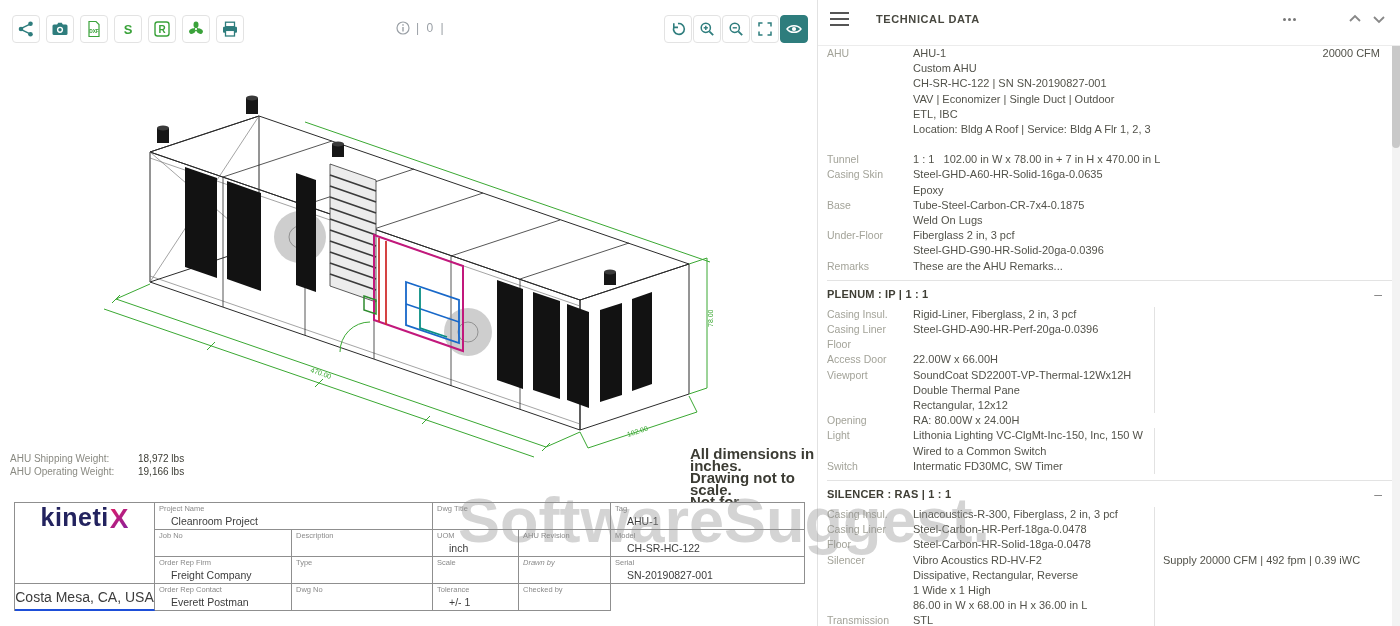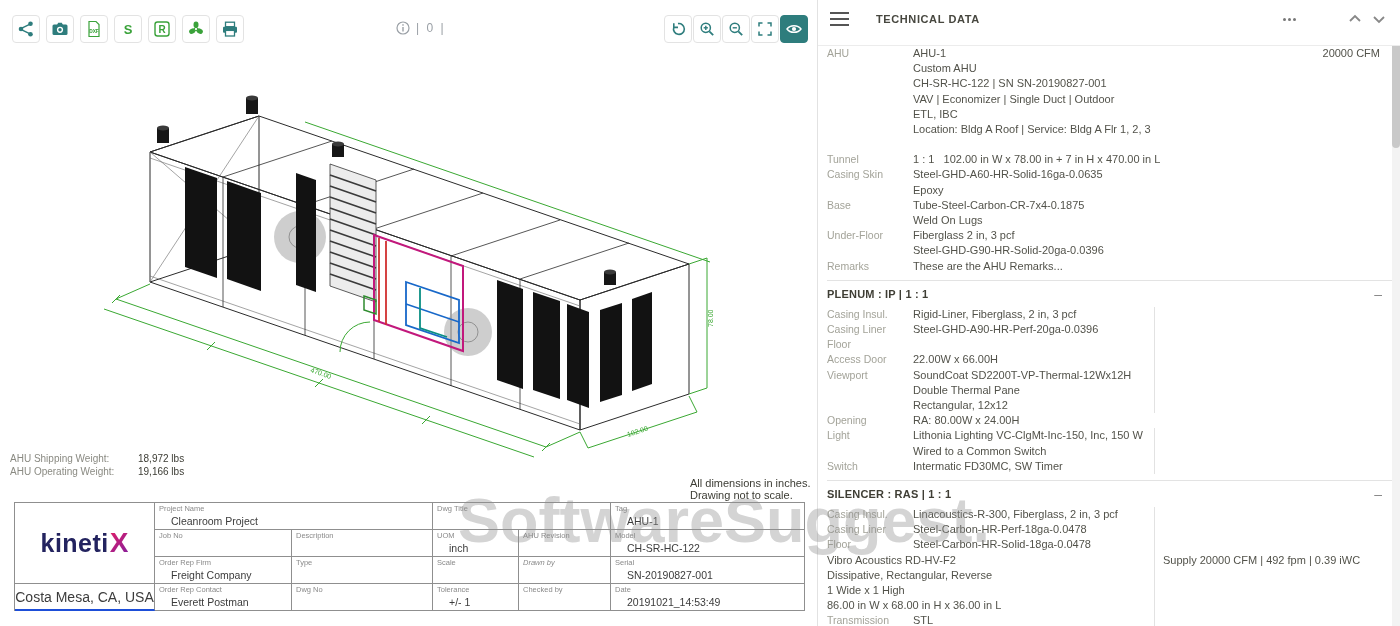--- a/index.html
+++ b/index.html
@@ -12,30 +12,30 @@
         background:#fff;display:flex;align-items:center;justify-content:center;cursor:pointer;padding:0}
   .tbtn svg{display:block}
   .tbtn.filled{background:#2e7d7d;border-color:#2e7d7d}
   .info-widget{position:absolute;left:396px;top:21px;display:flex;align-items:center;gap:6px;
                color:#9aa0a6;font-size:12px;letter-spacing:2px;cursor:pointer}
   .drawing{position:absolute;left:0;top:52px;width:817px;height:418px}
   .weights{position:absolute;left:10px;top:452px;font-size:10px;line-height:13px}
   .weights .wrow{display:flex}
   .weights .wlab{width:128px;color:#8a8a82}
   .weights .wval{color:#3c3c34}
-  .notes{position:absolute;left:690px;top:477px;font-size:11px;font-weight:normal;color:#3c3c34;line-height:12px}
+  .notes{position:absolute;left:690px;top:448px;font-size:15px;font-weight:bold;color:#3c3c34;line-height:12px}
 
   
   .tb{position:absolute;left:14px;top:502px;width:791px;display:grid;
       grid-template-columns:140px 137px 141px 86px 92px 194px;grid-auto-rows:27px;
       border-top:1px solid #8f8f8f;border-left:1px solid #8f8f8f;background:#fff}
   .tb-cell{border-right:1px solid #8f8f8f;border-bottom:1px solid #8f8f8f;padding:2px 4px;overflow:hidden}
   .tb-lab{font-size:7.5px;color:#8a8a8a;line-height:8px}
   .tb-val{font-size:10.5px;color:#3c3c3c;margin-top:2px;text-indent:12px;white-space:nowrap}
-  .tb-logo{border-right:1px solid #8f8f8f;border-bottom:1px solid #8f8f8f;display:flex;align-items:center;justify-content:center}
+  .tb-logo{border-right:1px solid #8f8f8f;border-bottom:1px solid #8f8f8f;display:flex;align-items:flex-start;justify-content:center}
   .logo-main{font-size:25px;font-weight:bold;color:#23235f;letter-spacing:.5px}
   .logo-x{font-size:28px;font-weight:bold;color:#b12bd6;background:linear-gradient(135deg,#e91e63,#7b1fa2);
           -webkit-background-clip:text;background-clip:text;-webkit-text-fill-color:transparent;margin-left:1px}
   .tb-addr{border-right:1px solid #8f8f8f;border-bottom:2px solid #1d4ed8;display:flex;align-items:center;
            justify-content:center;font-size:14px;color:#3c3c3c}
 
   
   .right-panel{position:absolute;left:817px;top:0;width:583px;height:626px;background:#fff;border-left:1px solid #e2e2e2}
   .rp-header{position:absolute;left:0;top:0;right:0;height:46px;border-bottom:1px solid #ececec;background:#fff;z-index:5}
   .rp-title{position:absolute;left:58px;top:13px;font-size:11px;font-weight:bold;color:#47473f;letter-spacing:.6px}
@@ -351,24 +351,20 @@
           <div class="tb-val"></div>
         </div>
         <div class="tb-cell" style="grid-area: 4 / 4 / auto / span 1;">
           <div class="tb-lab">Tolerance</div>
           <div class="tb-val">+/- 1</div>
         </div>
         <div class="tb-cell" style="grid-area: 4 / 5 / auto / span 1;">
           <div class="tb-lab">Checked by</div>
           <div class="tb-val"></div>
         </div>
-        <div class="tb-cell" style="grid-area: 4 / 6 / auto / span 1;">
-          <div class="tb-lab">Date</div>
-          <div class="tb-val">20191021_14:53:49</div>
-        </div>
       </div>
   </div>
 
   <div class="right-panel">
     <div class="rp-header">
       <svg class="menu-btn" viewBox="0 0 22 16">
         <rect x="0" y="1" width="19" height="2" fill="#555"></rect>
           <rect x="0" y="7" width="19" height="2" fill="#555"></rect>
           <rect x="0" y="13" width="19" height="2" fill="#555"></rect>
       </svg>
@@ -517,20 +513,21 @@
             <div class="t-right"></div>
           </div>
           <div class="t-row">
             <div class="t-label">Floor</div>
             <div class="t-lines">
               <div class="t-line">Steel-Carbon-HR-Solid-18ga-0.0478</div>
             </div>
             <div class="t-right"></div>
           </div>
           <div class="t-row">
+            <div class="t-label">Silencer</div>
             <div class="t-lines">
               <div class="t-line">Vibro Acoustics RD-HV-F2</div>
               <div class="t-line">Dissipative, Rectangular, Reverse</div>
               <div class="t-line">1 Wide x 1 High</div>
               <div class="t-line">86.00 in W x 68.00 in H x 36.00 in L</div>
             </div>
             <div class="t-right">Supply 20000 CFM | 492 fpm | 0.39 iWC</div>
           </div>
           <div class="t-row">
             <div class="t-label">Transmission</div>

